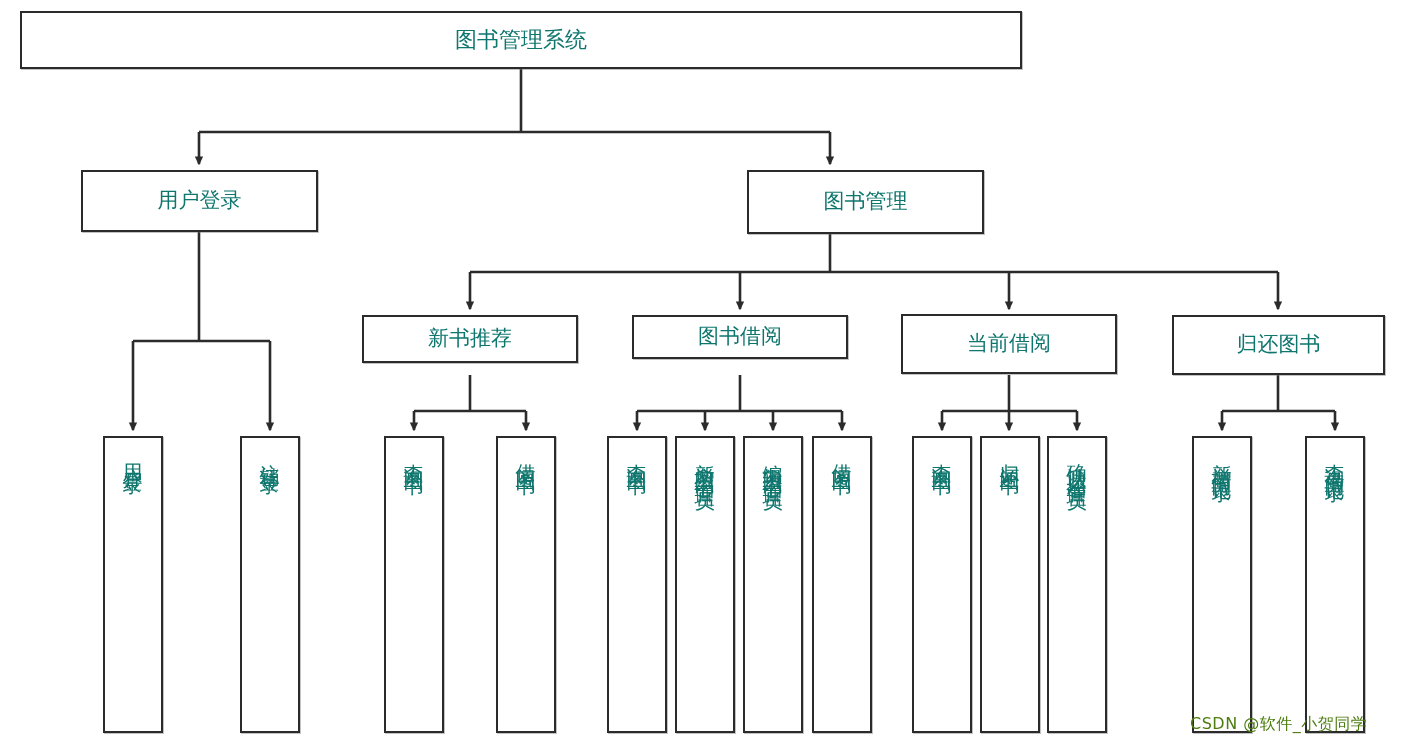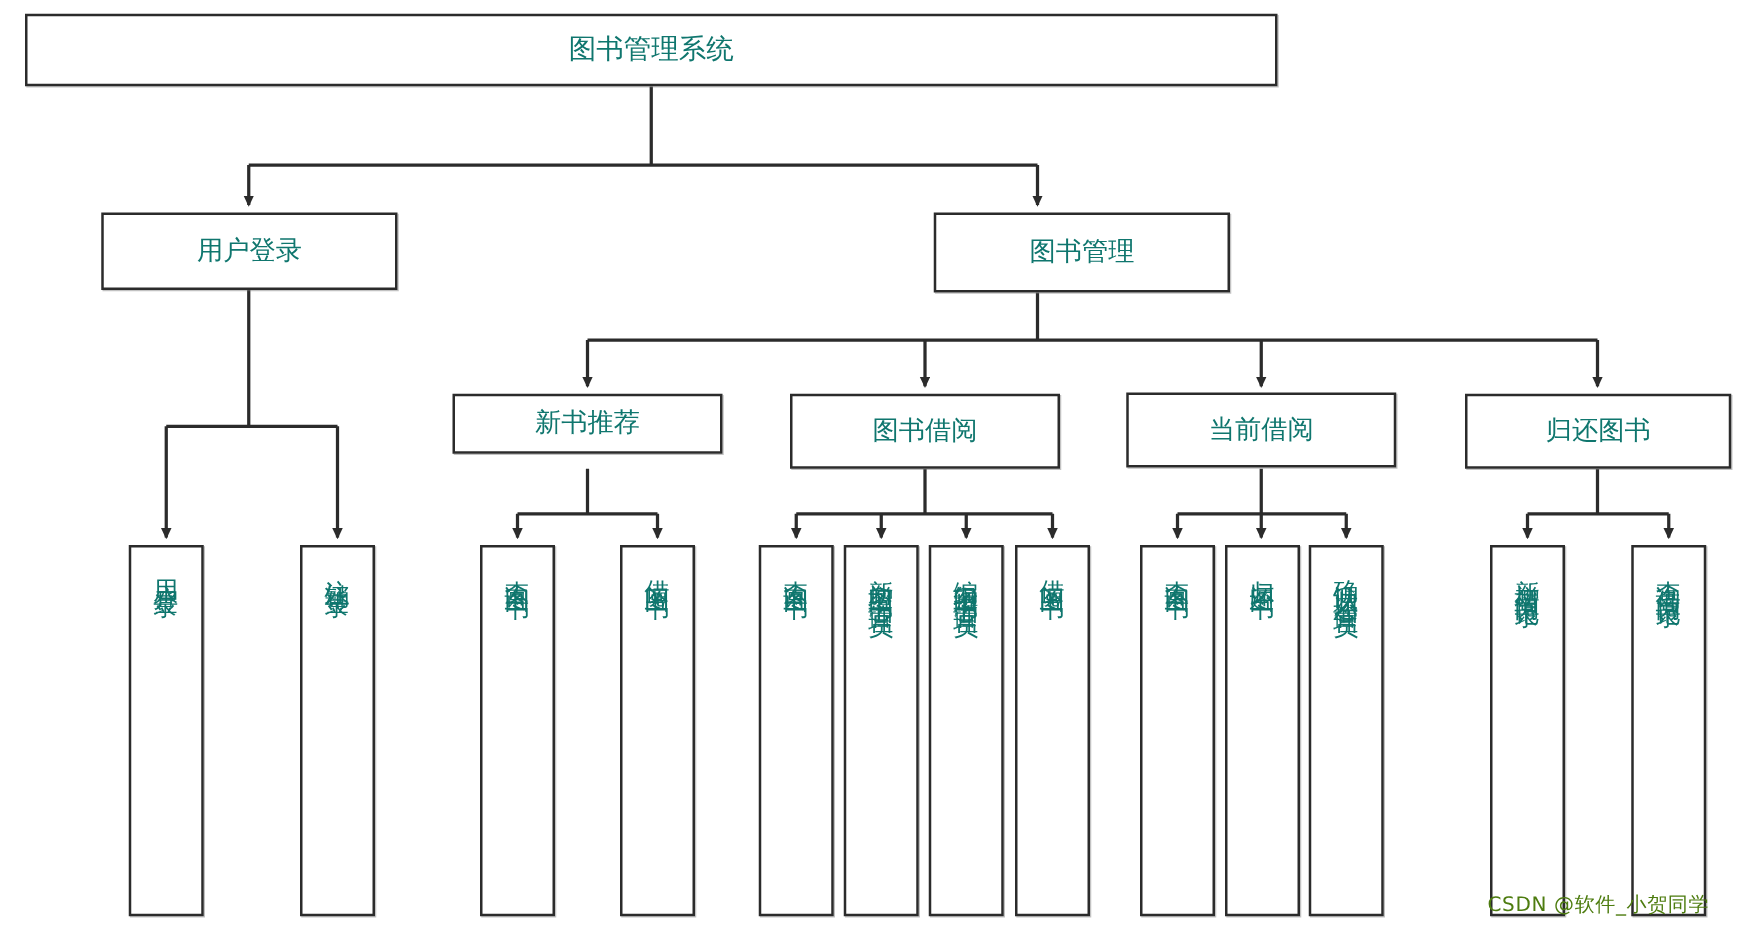--- a/index.html
+++ b/index.html
@@ -133,21 +133,21 @@
   <div class="node h" style="left:81px; top:170px; width:237px; height:62px;">
     <span class="label">用户登录</span>
   </div>
   <div class="node h" style="left:711px; top:170px; width:237px; height:64px;margin-left:36px;">
     <span class="label">图书管理</span>
   </div>
 
   <div class="node h" style="left:362px; top:315px; width:216px; height:48px;">
     <span class="label">新书推荐</span>
   </div>
-  <div class="node h" style="left:632px; top:315px; width:216px; height:60px;">
+  <div class="node h" style="left:632px; top:315px; width:216px; height:44px;">
     <span class="label">图书借阅</span>
   </div>
   <div class="node h" style="left:901px; top:314px; width:216px; height:60px;">
     <span class="label">当前借阅</span>
   </div>
   <div class="node h" style="left:1172px; top:315px; width:213px; height:60px;">
     <span class="label">归还图书</span>
   </div>
 
   <div class="node v" style="left:103px; top:436px; width:60px; height:297px;">

